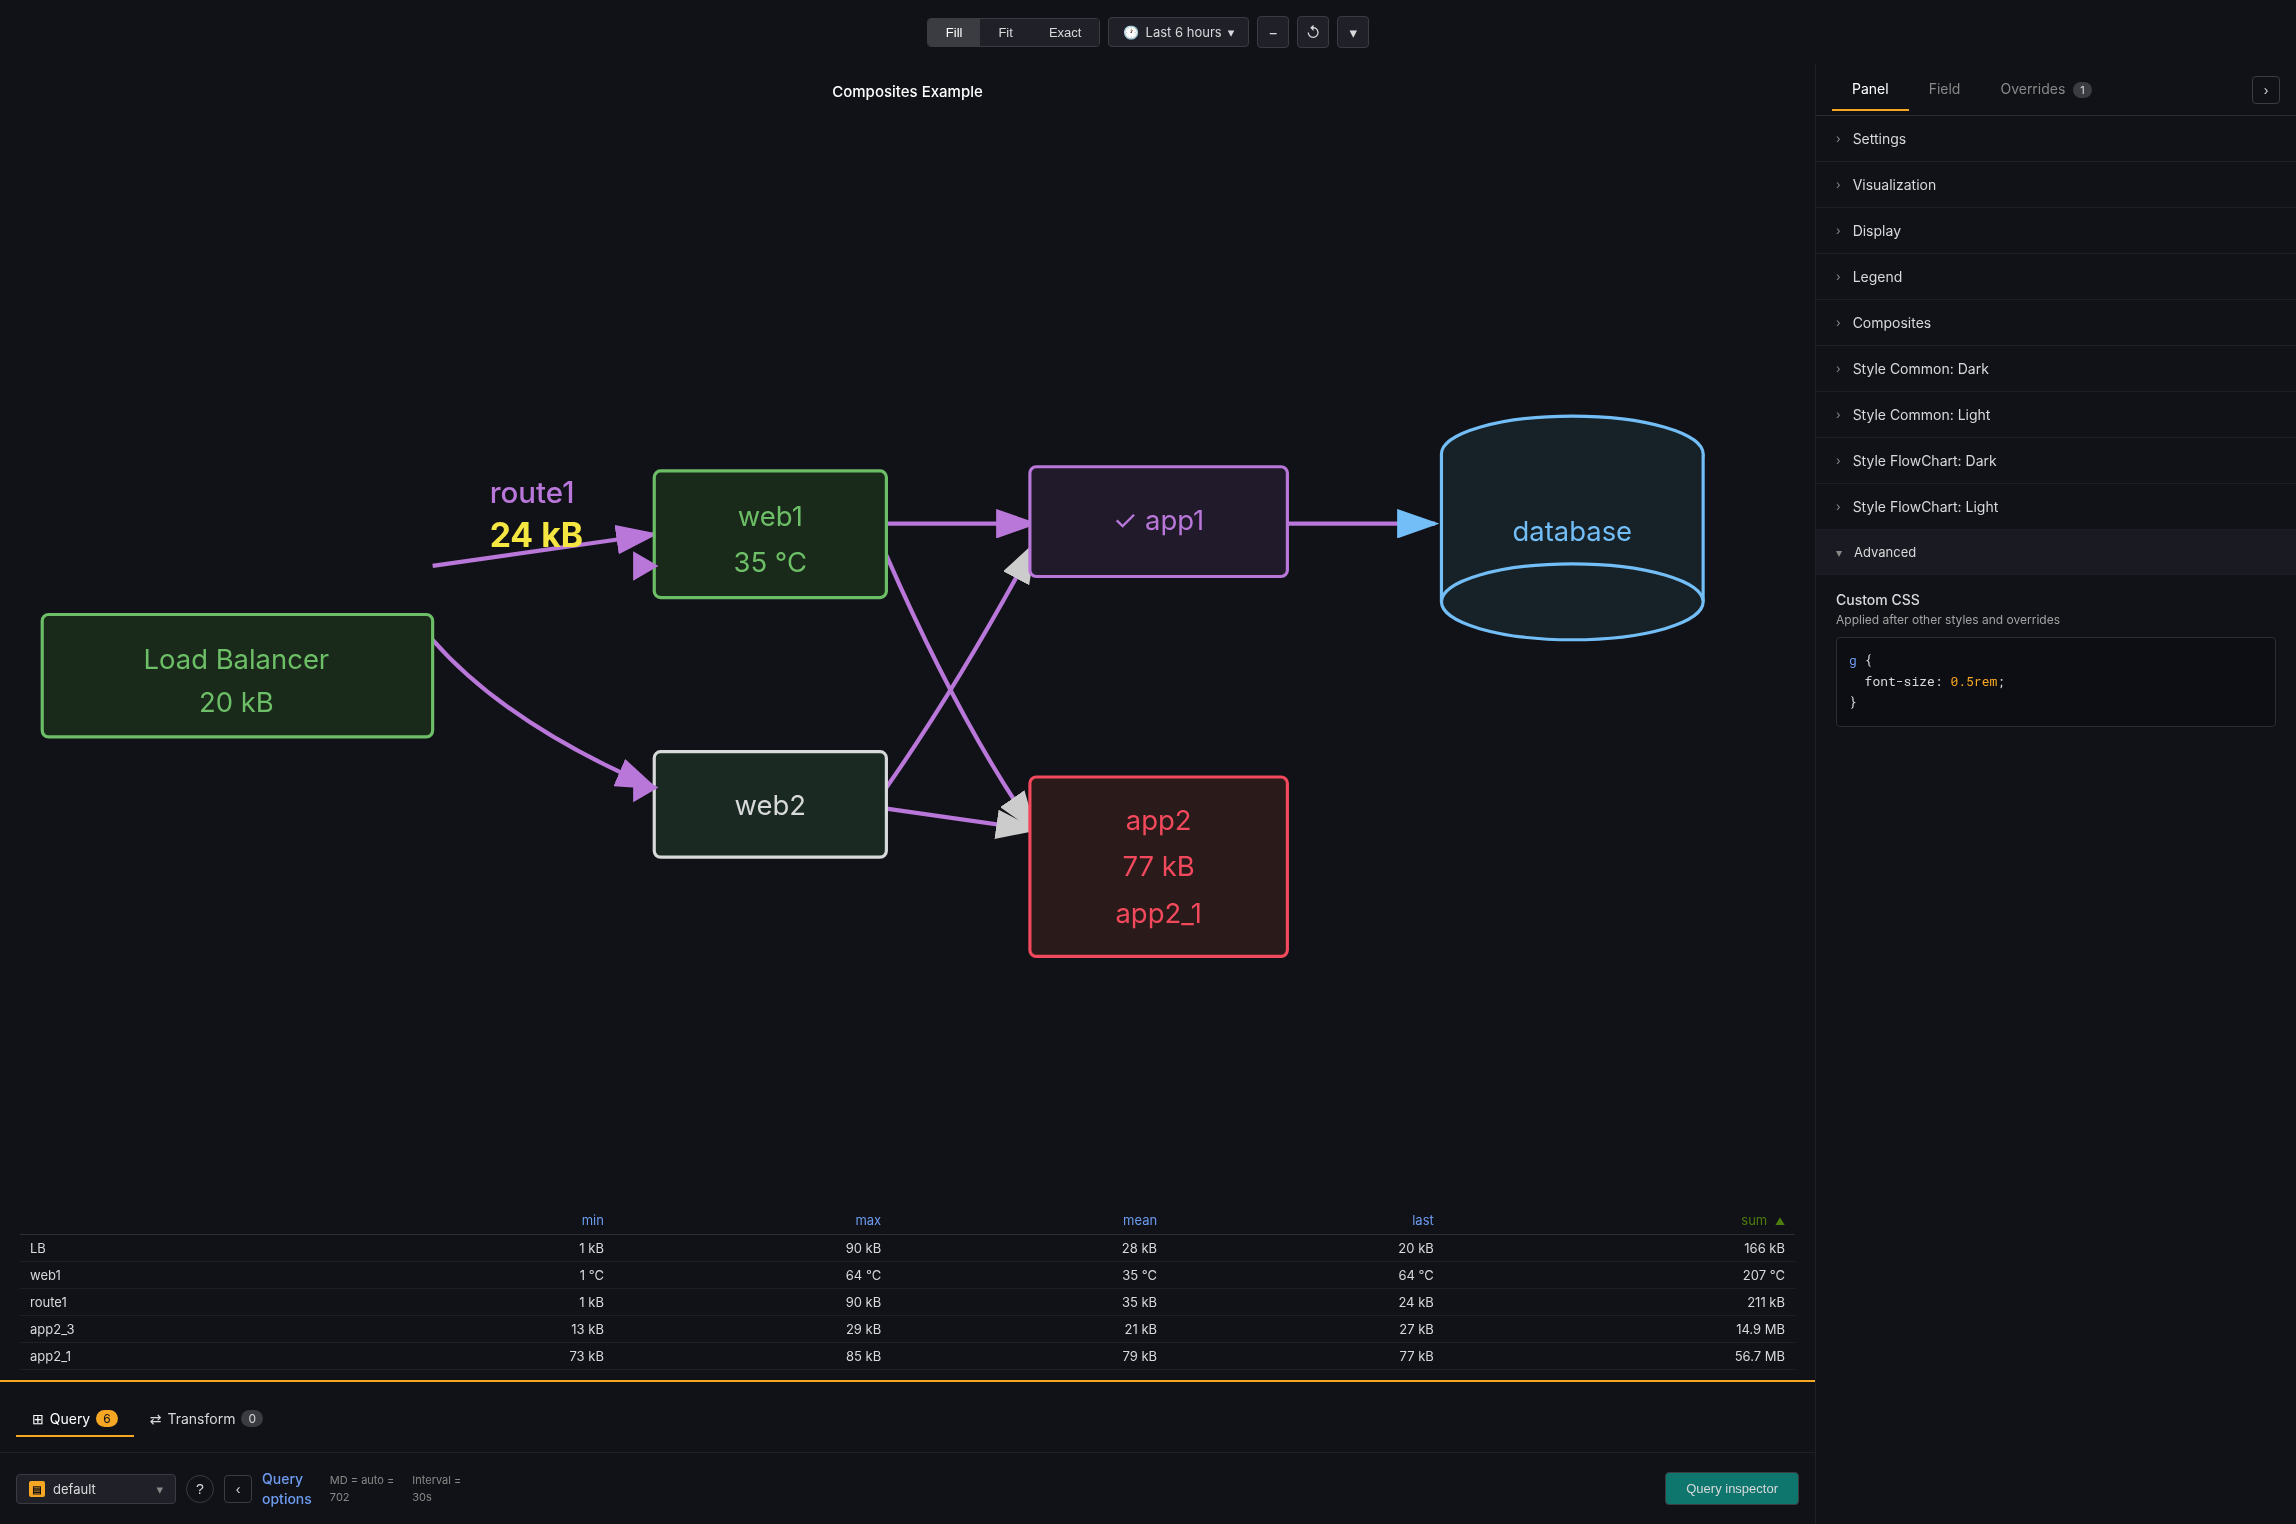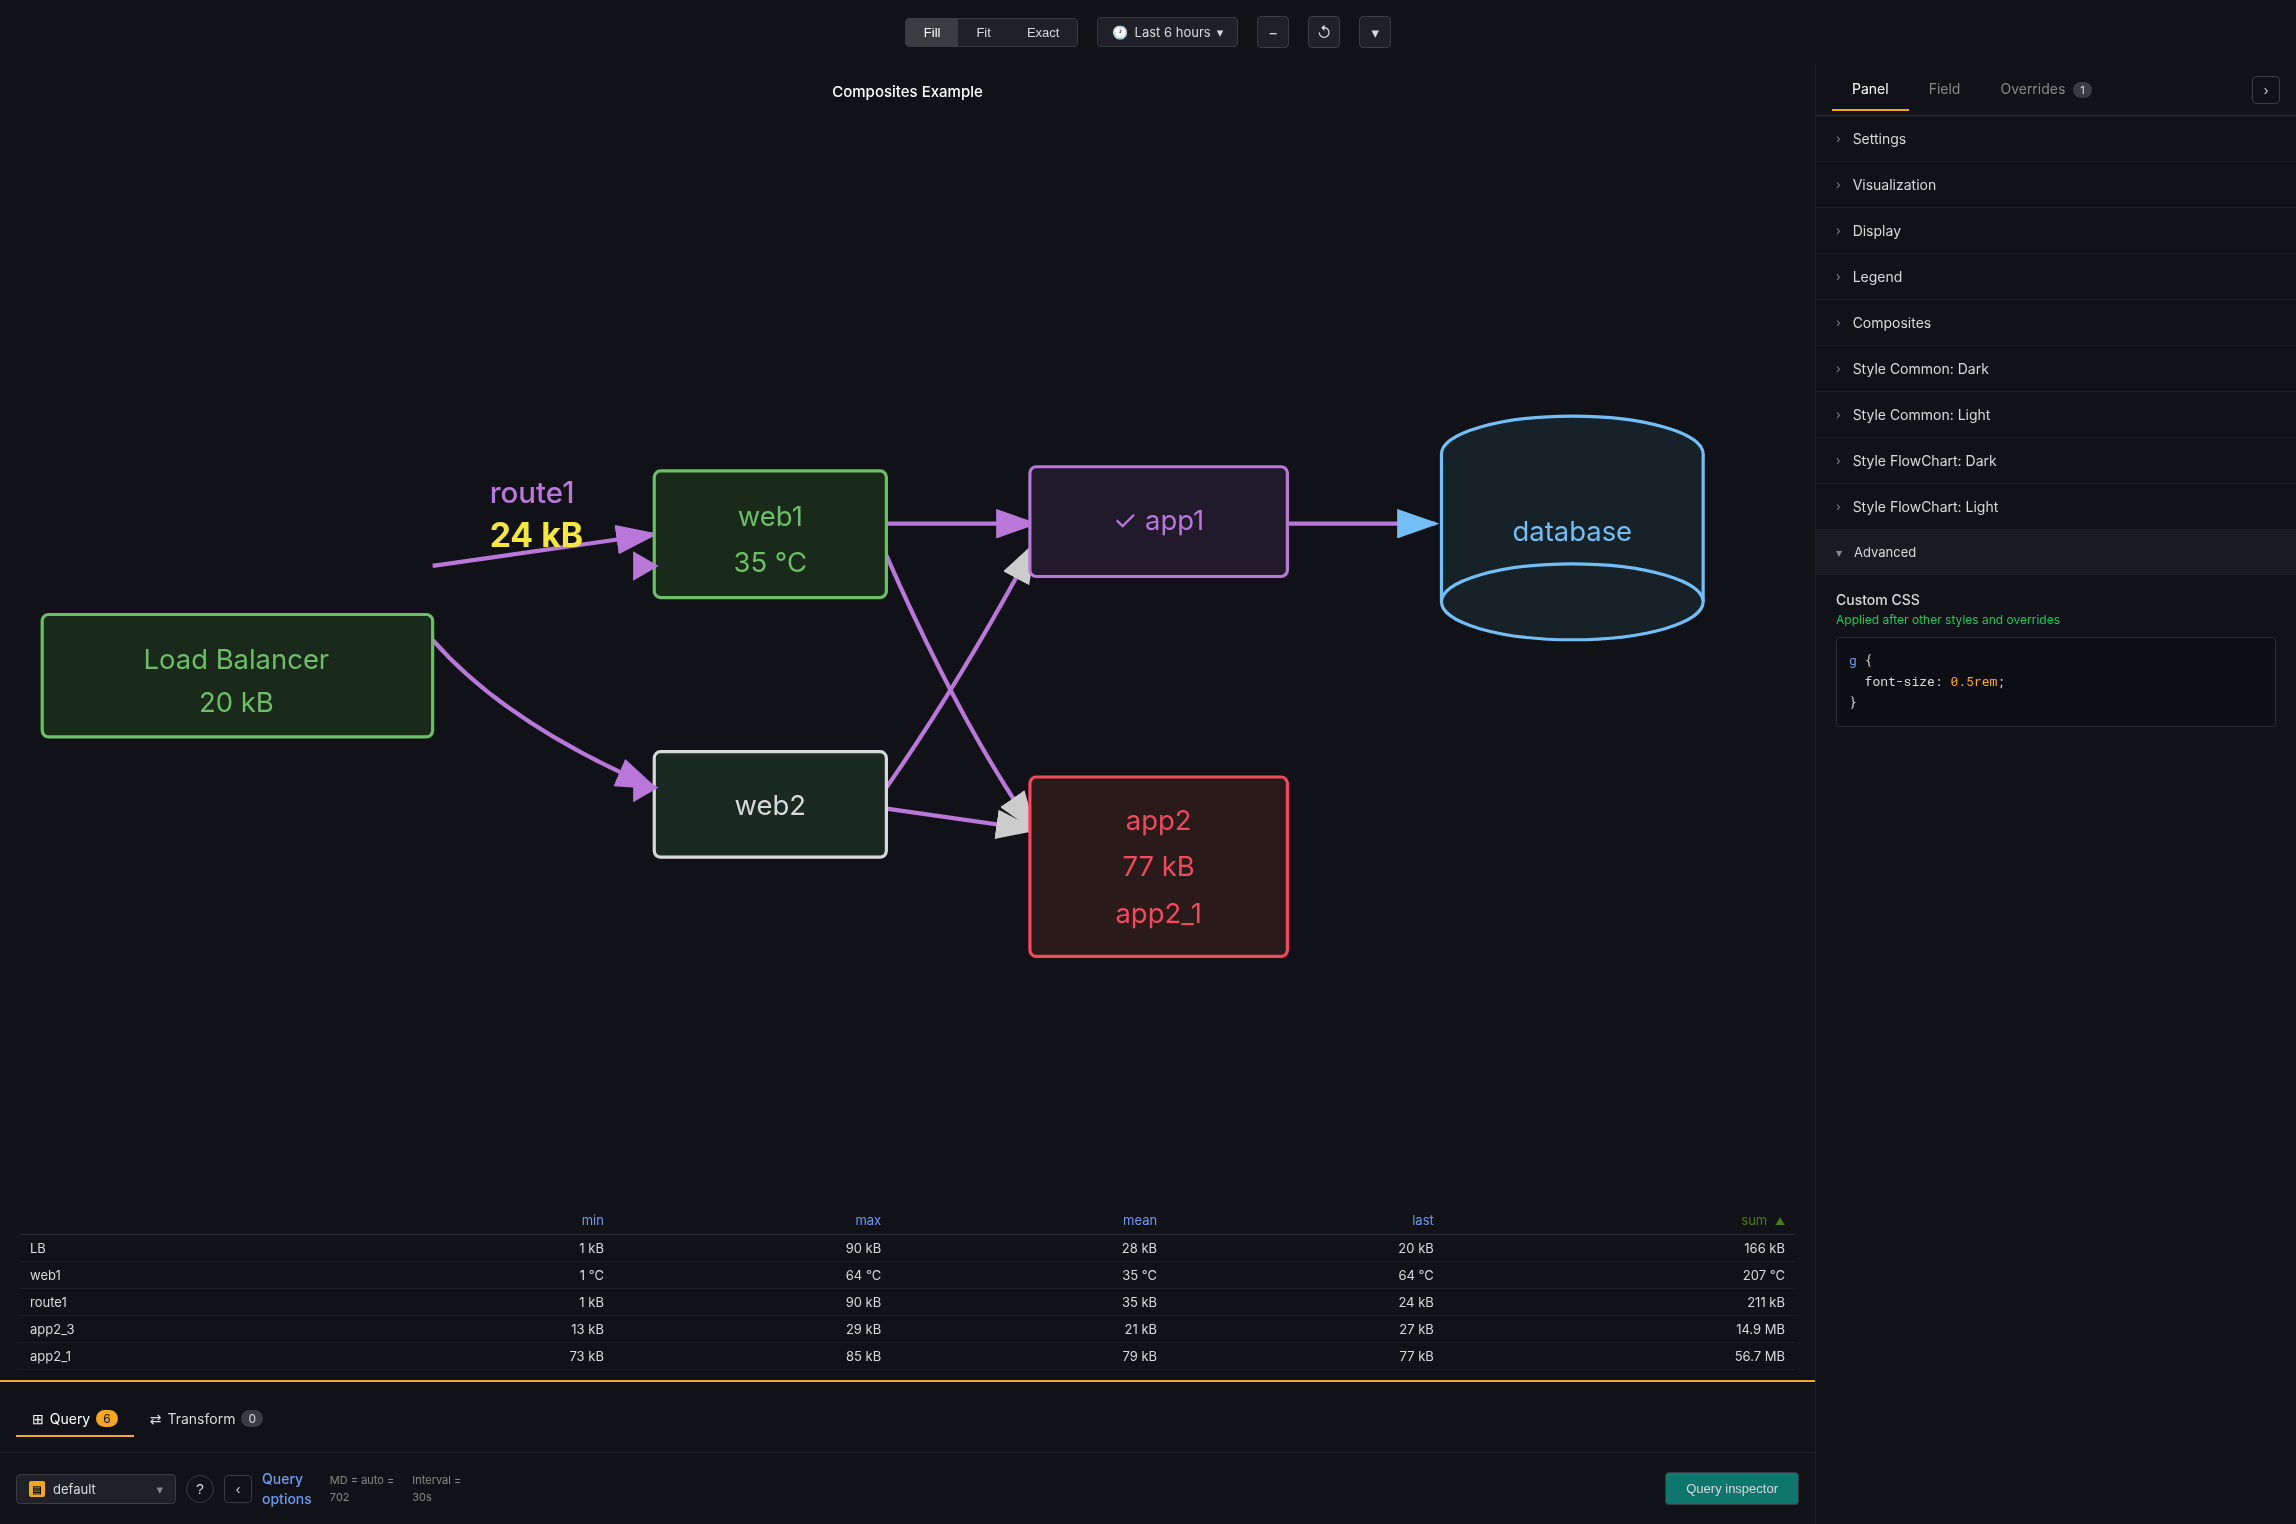--- a/index.html
+++ b/index.html
@@ -15,21 +15,21 @@
       flex-direction: column;
     }
 
     
     .top-toolbar {
       display: flex;
       align-items: center;
       justify-content: center;
       padding: 10px 20px;
       background: #111217;
-      gap: 19px;
+      gap: 8px;
       height: 64px;
       flex-shrink: 0;
     }
 
     .btn-group {
       display: flex;
       border: 1px solid #3b3c41;
       border-radius: 4px;
       overflow: hidden;
     }
@@ -382,21 +382,21 @@
     }
 
     .custom-css-label {
       color: #d8d9da;
       font-size: 14px;
       font-weight: 500;
       margin-bottom: 4px;
     }
 
     .custom-css-desc {
-      color: #22c55e;
+      color: #a3a3a3;
       font-size: 12px;
       margin-bottom: 10px;
     }
 
     .code-editor {
       background: #0d0e13;
       border: 1px solid #2c2d35;
       border-radius: 4px;
       padding: 12px;
       font-family: 'Roboto Mono', 'Courier New', monospace;

